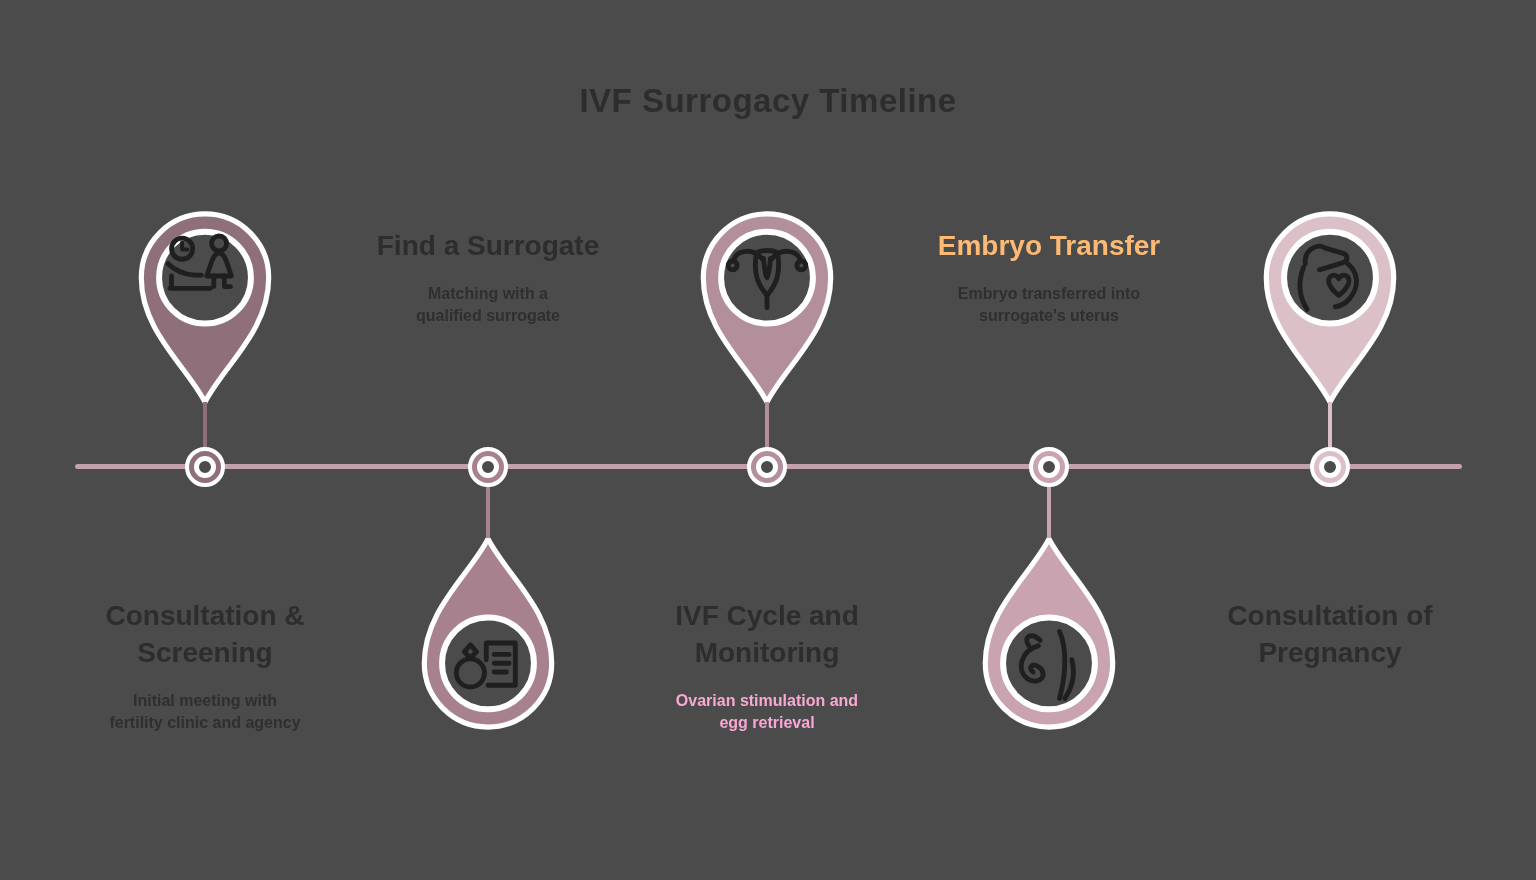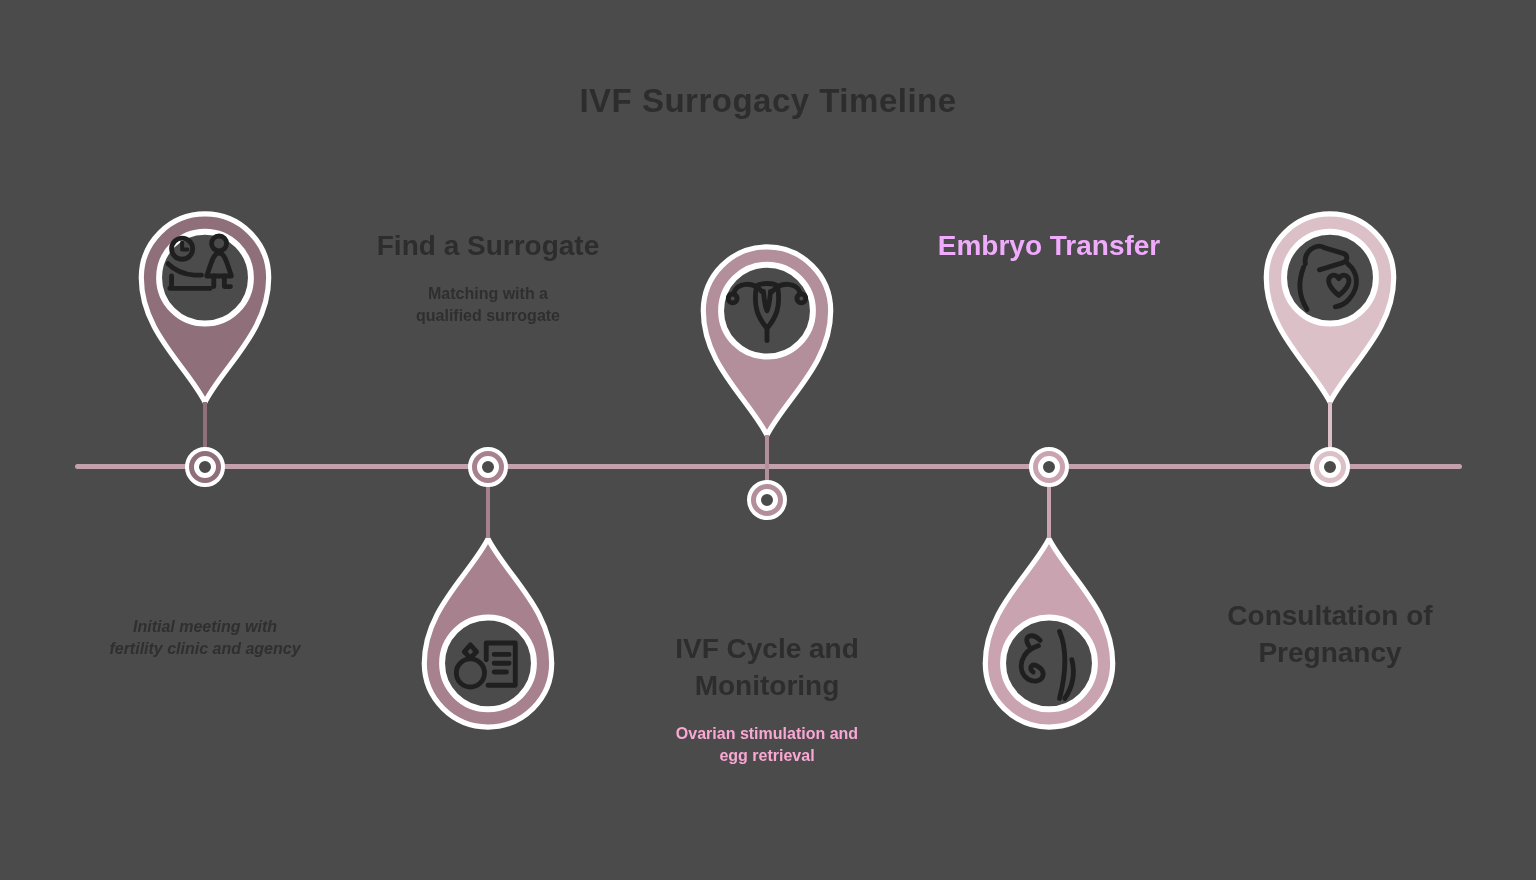--- a/index.html
+++ b/index.html
@@ -2,21 +2,21 @@
 <html><head>
 <meta charset="utf-8">
 <style>
   html,body{margin:0;padding:0;}
   body{background:#4b4b4b;font-family:"Liberation Sans", sans-serif;}
   .canvas{position:relative;width:1536px;height:880px;overflow:hidden;background:#4b4b4b;}
   .title{position:absolute;top:82px;left:0;width:100%;text-align:center;
          font-size:33px;font-weight:bold;letter-spacing:0.5px;}
   .timeline-line{position:absolute;left:75px;top:464px;width:1387px;height:5px;border-radius:3px;}
   .step{position:absolute;top:0;width:320px;height:760px;}
-  .step-1{left:45px;} .step-2{left:328px;} .step-3{left:607px;margin-top:33px;} .step-4{left:889px;} .step-5{left:1170px;}
+  .step-1{left:45px;} .step-2{left:328px;} .step-3{left:607px;} .step-4{left:889px;} .step-5{left:1170px;}
   .pin-wrap{position:absolute;left:85px;width:150px;height:200px;}
   .pin-above .pin-wrap{top:208px;}
   .pin-below .pin-wrap{top:533px;}
   .pin-below svg.pin{transform:scaleY(-1);}
   svg.pin{display:block;}
   .icon{position:absolute;left:31px;}
   .pin-above .icon{top:24px;}
   .pin-below .icon{top:88px;}
   .stem{position:absolute;left:158px;width:4px;z-index:1;}
   .pin-above .stem{top:402px;height:50px;}
@@ -56,21 +56,23 @@
           <path d="M24 12 L24 20 L30 20" stroke-width="4.5"></path>
           <circle cx="66" cy="13" r="8.5"></circle>
           <path d="M66 24 C60 24 58 32 52 50 L80 50 C74 32 72 24 66 24 Z"></path>
           <path d="M60 50 L60 62 M72 50 L72 62 L79 62"></path>
           <path d="M8 36 C16 44 26 48 38 49 L46 49"></path>
           <path d="M12 50 L12 64 M10 64 L56 64"></path>
         </g>
       </svg>
     </div>
     <div class="text-block">
-      <p class="desc" style="color: rgb(47, 47, 47); font-style: italic;">Initial meeting with
+      <h2 class="heading" style="color: rgb(45, 45, 45);">Consultation &amp;
+Screening</h2>
+      <p class="desc" style="color: rgb(47, 47, 47);">Initial meeting with
 fertility clinic and agency</p>
     </div>
   </div>
 
   <div class="step step-2 pin-below">
     <div class="stem" style="background: rgb(168, 129, 143);"></div>
     <div class="node" style="background: rgb(168, 129, 143);">
       <div class="node-hole"></div>
     </div>
     <div class="pin-wrap">
@@ -138,21 +140,23 @@
       <svg class="icon" viewBox="0 0 100 100" width="88" height="88">
         <g fill="none" stroke-width="5.5" stroke-linecap="round" stroke-linejoin="round" stroke="#1f1f1f">
           <path d="M62 12 C70 30 70 58 62 88"></path>
           <path d="M76 44 C80 60 76 76 68 88"></path>
           <path d="M40 22 C30 12 20 18 27 28"></path>
           <path d="M38 28 C18 34 12 56 26 66 C40 74 50 60 38 52 C30 47 26 54 32 58"></path>
         </g>
       </svg>
     </div>
     <div class="text-block">
-      <h2 class="heading" style="color: #f0abfc;">Embryo Transfer</h2>
+      <h2 class="heading" style="color: #fdba74;">Embryo Transfer</h2>
+      <p class="desc" style="color: rgb(47, 47, 47);">Embryo transferred into
+surrogate's uterus</p>
     </div>
   </div>
 
   <div class="step step-5 pin-above">
     <div class="stem" style="background: rgb(220, 192, 200);"></div>
     <div class="node" style="background: rgb(220, 192, 200);">
       <div class="node-hole"></div>
     </div>
     <div class="pin-wrap">
       <svg class="pin" viewBox="0 0 100 135" width="150" height="200">

